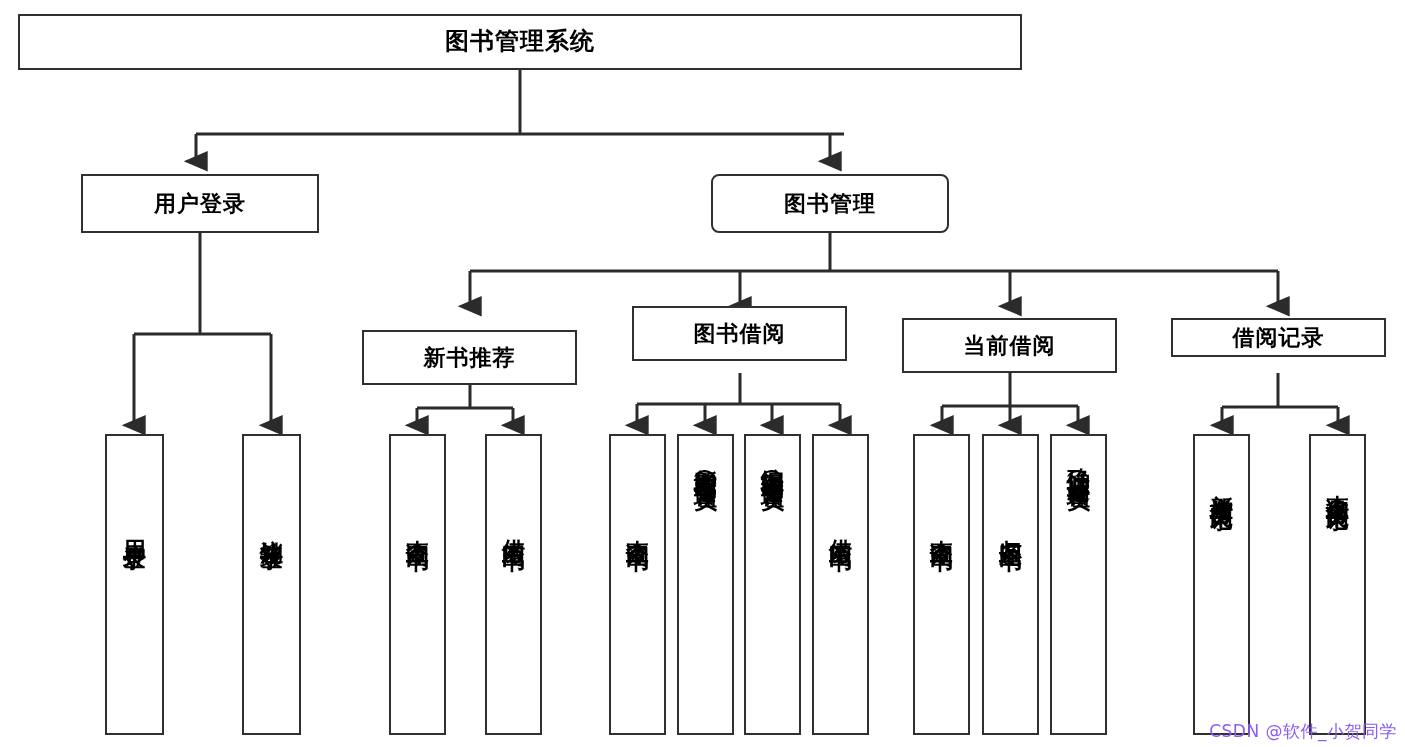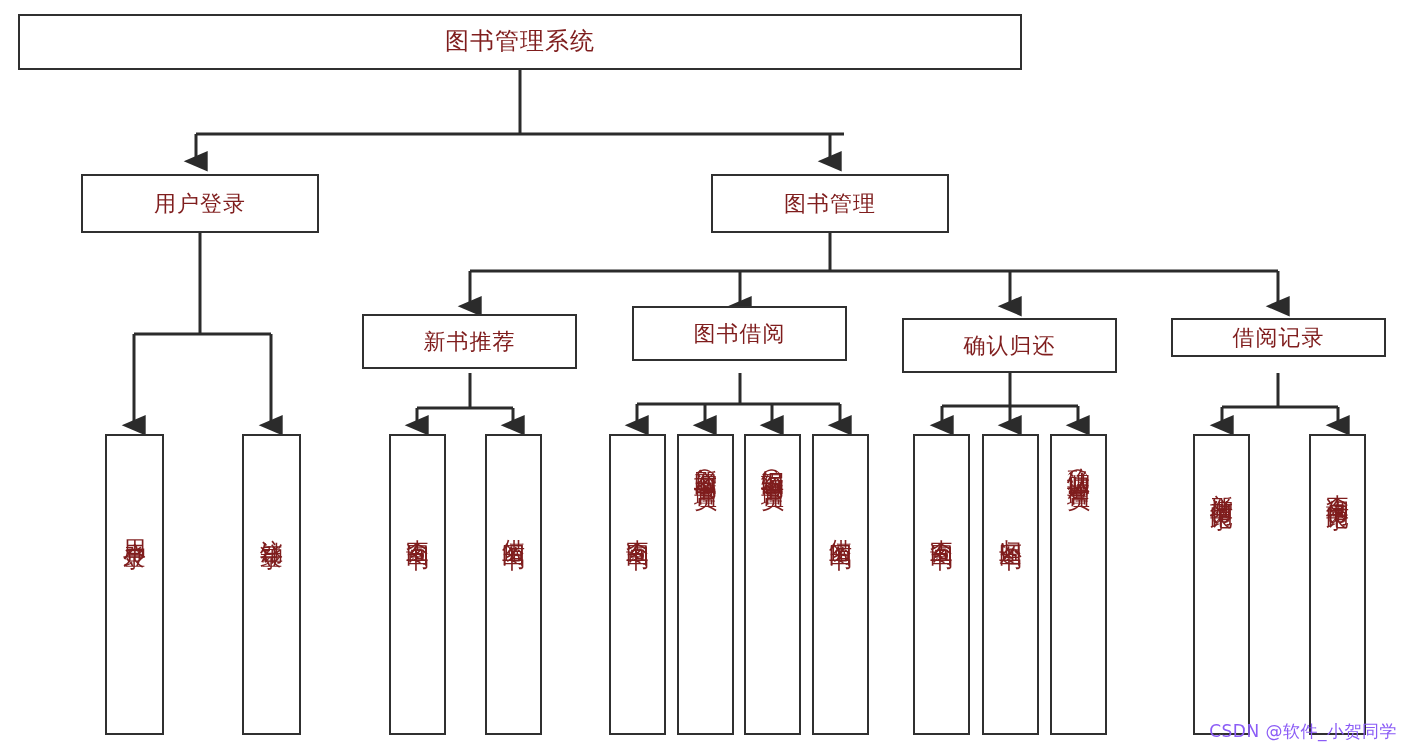--- a/index.html
+++ b/index.html
@@ -33,23 +33,24 @@
     border: 2.5px solid #303030;
     display: flex;
     align-items: center;
     justify-content: center;
     text-align: center;
     z-index: 3;
   }
   .node-label {
     font-size: 22px;
     line-height: 1.15;
-    color: #7f1d1d;
+    color: #000000;
     letter-spacing: 1px;
     white-space: pre;
+    font-weight: bold;
   }
   .node.horizontal .node-label {
     writing-mode: horizontal-tb;
   }
   .node.vertical {
     align-items: flex-start;
     padding-top: 10px;
   }
   .node.vertical .node-label {
     writing-mode: vertical-rl;
@@ -138,34 +139,34 @@
   </svg>
 
   <div class="node horizontal" id="root-node" style="left:18px; top:14px; width:1004px; height:56px;">
     <span class="node-label">图书管理系统</span>
   </div>
 
   <div class="node horizontal" style="left:81px; top:174px; width:238px; height:59px;">
     <span class="node-label">用户登录</span>
   </div>
 
-  <div class="node horizontal" style="left:711px; top:174px; width:238px; height:59px;">
+  <div class="node horizontal" style="left:711px; top:174px; width:238px; height:59px;border-radius:8px;">
     <span class="node-label">图书管理</span>
   </div>
 
-  <div class="node horizontal" style="left:362px; top:314px; width:215px; height:55px;text-align:right;">
+  <div class="node horizontal" style="left:362px; top:330px; width:215px; height:55px;text-align:right;">
     <span class="node-label">新书推荐</span>
   </div>
 
   <div class="node horizontal" style="left:632px; top:306px; width:215px; height:55px;">
     <span class="node-label">图书借阅</span>
   </div>
 
   <div class="node horizontal" style="left:902px; top:318px; width:215px; height:55px;">
-    <span class="node-label">确认归还</span>
+    <span class="node-label">当前借阅</span>
   </div>
 
   <div class="node horizontal" style="left:1171px; top:318px; width:215px; height:39px;">
     <span class="node-label">借阅记录</span>
   </div>
 
   <div class="node vertical mid" style="left:105px; top:434px; width:59px; height:301px;">
     <span class="node-label">用户登录</span>
   </div>
 

